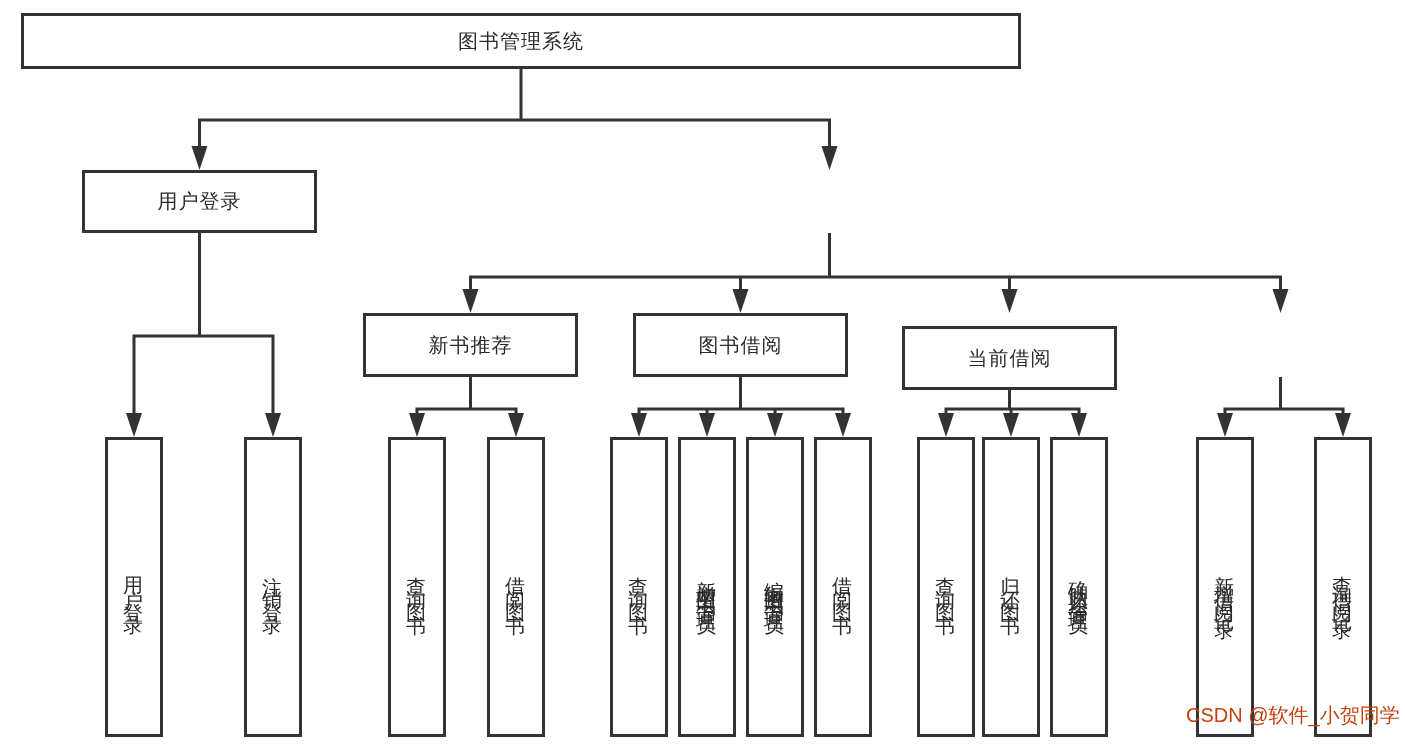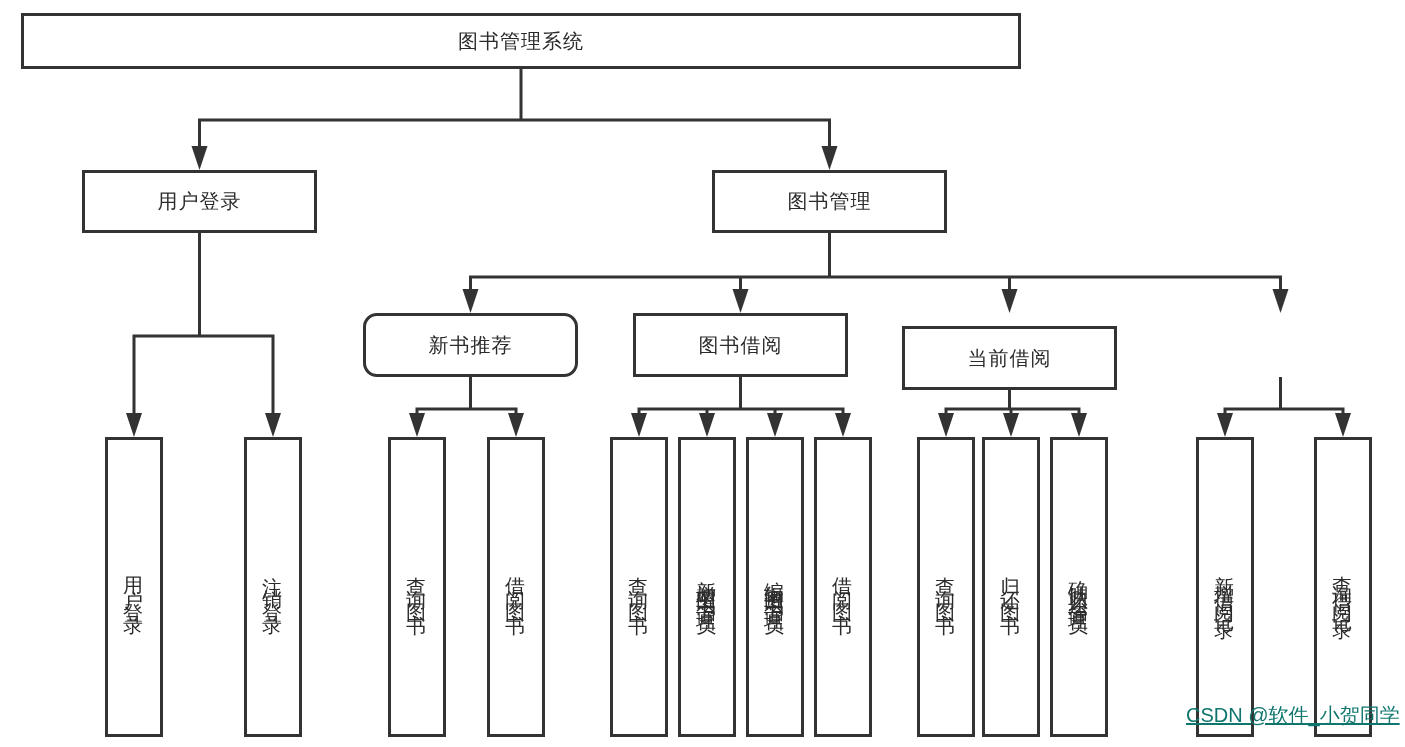--- a/index.html
+++ b/index.html
@@ -53,24 +53,23 @@
     white-space: nowrap;
   }
   .ls4 { letter-spacing: 13px; }
   .ls6 { letter-spacing: 9px; }
   .ls9 { letter-spacing: 5px; }
   .watermark {
     position: absolute;
     left: 1186px;
     top: 702px;
     font-size: 20px;
-    color: #0f766e;
+    color: #c2410c;
     z-index: 3;
     white-space: nowrap;
-    text-decoration: underline;
   }
 </style>
 </head>
 <body>
 
 <div id="canvas">
 
   <svg id="wires" viewBox="0 0 1405 747" xmlns="http://www.w3.org/2000/svg">
     <g stroke="#333333" stroke-width="3" fill="none">
 
@@ -118,25 +117,22 @@
     </g>
   </svg>
 
   <div class="hbox" style="left:21px; top:13px; width:1000px; height:56px;">
     <span>图书管理系统</span>
   </div>
 
   <div class="hbox" style="left:82px; top:170px; width:235px; height:63px;">
     <span>用户登录</span>
   </div>
-  <div class="hbox" style="left:712px; top:170px; width:235px; height:63px;">
-    <span>图书管理</span>
-  </div>
 
-  <div class="hbox" style="left:363px; top:313px; width:215px; height:64px;border-radius:14px;">
+  <div class="hbox" style="left:363px; top:313px; width:215px; height:64px;">
     <span>新书推荐</span>
   </div>
   <div class="hbox" style="left:633px; top:313px; width:215px; height:64px;">
     <span>图书借阅</span>
   </div>
   <div class="hbox" style="left:902px; top:326px; width:215px; height:64px;">
     <span>当前借阅</span>
   </div>
 
   <div class="vbox" style="left:105px; top:437px; width:58px; height:300px;">

